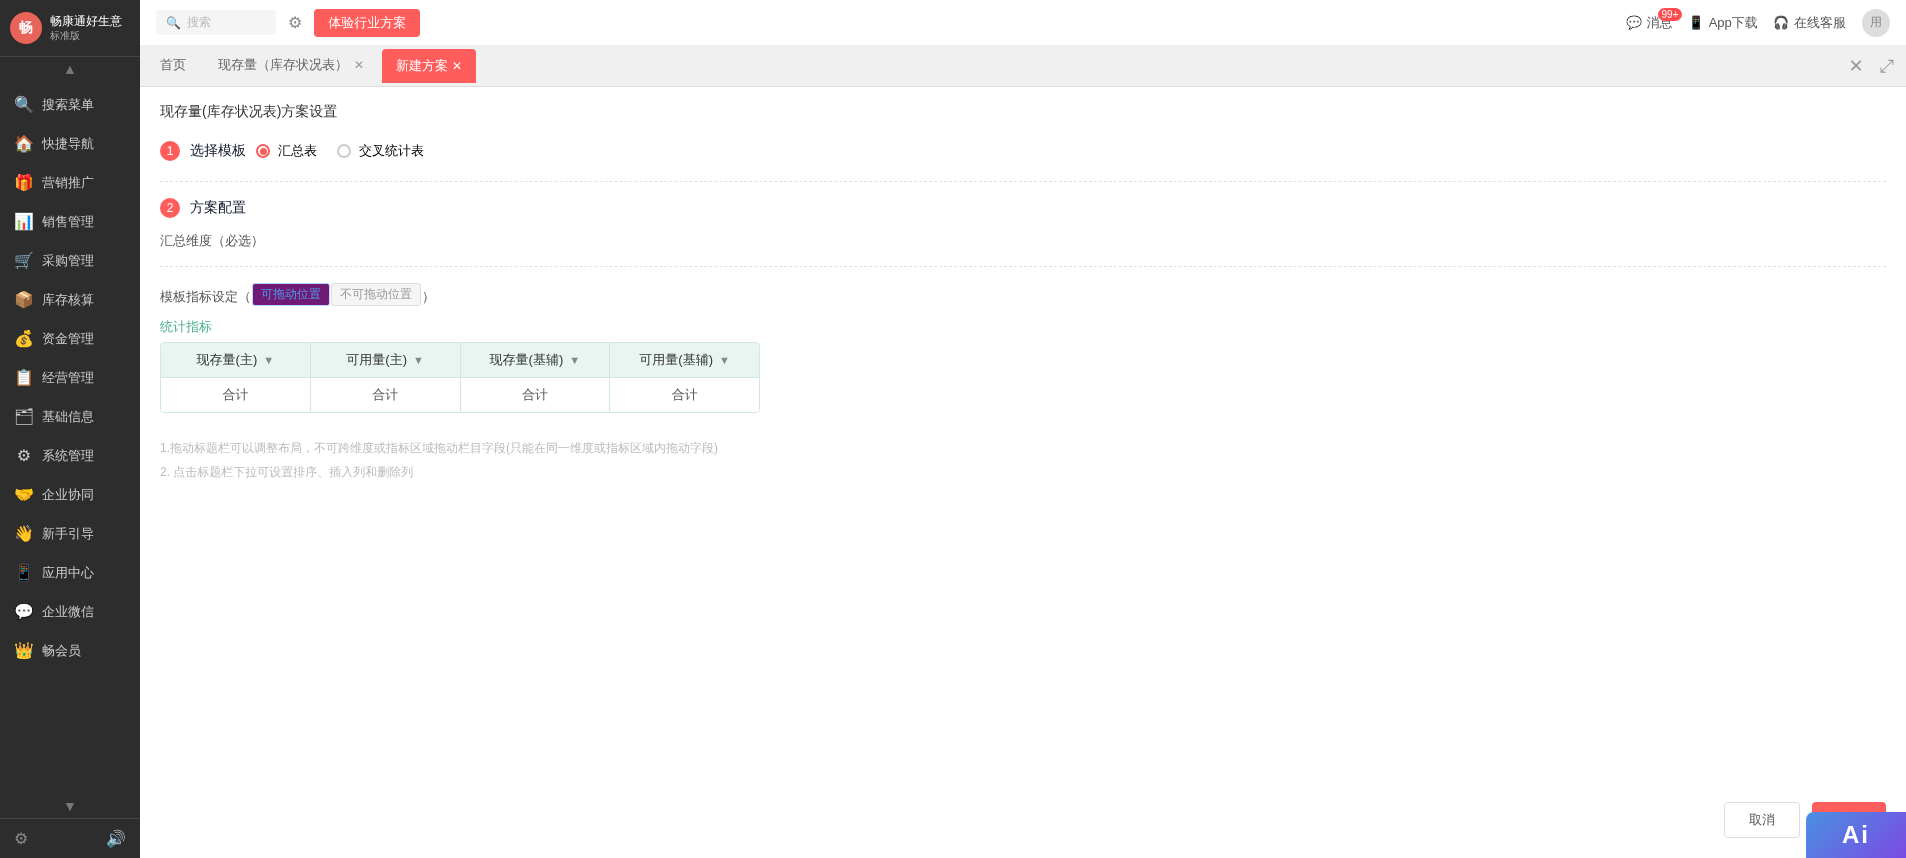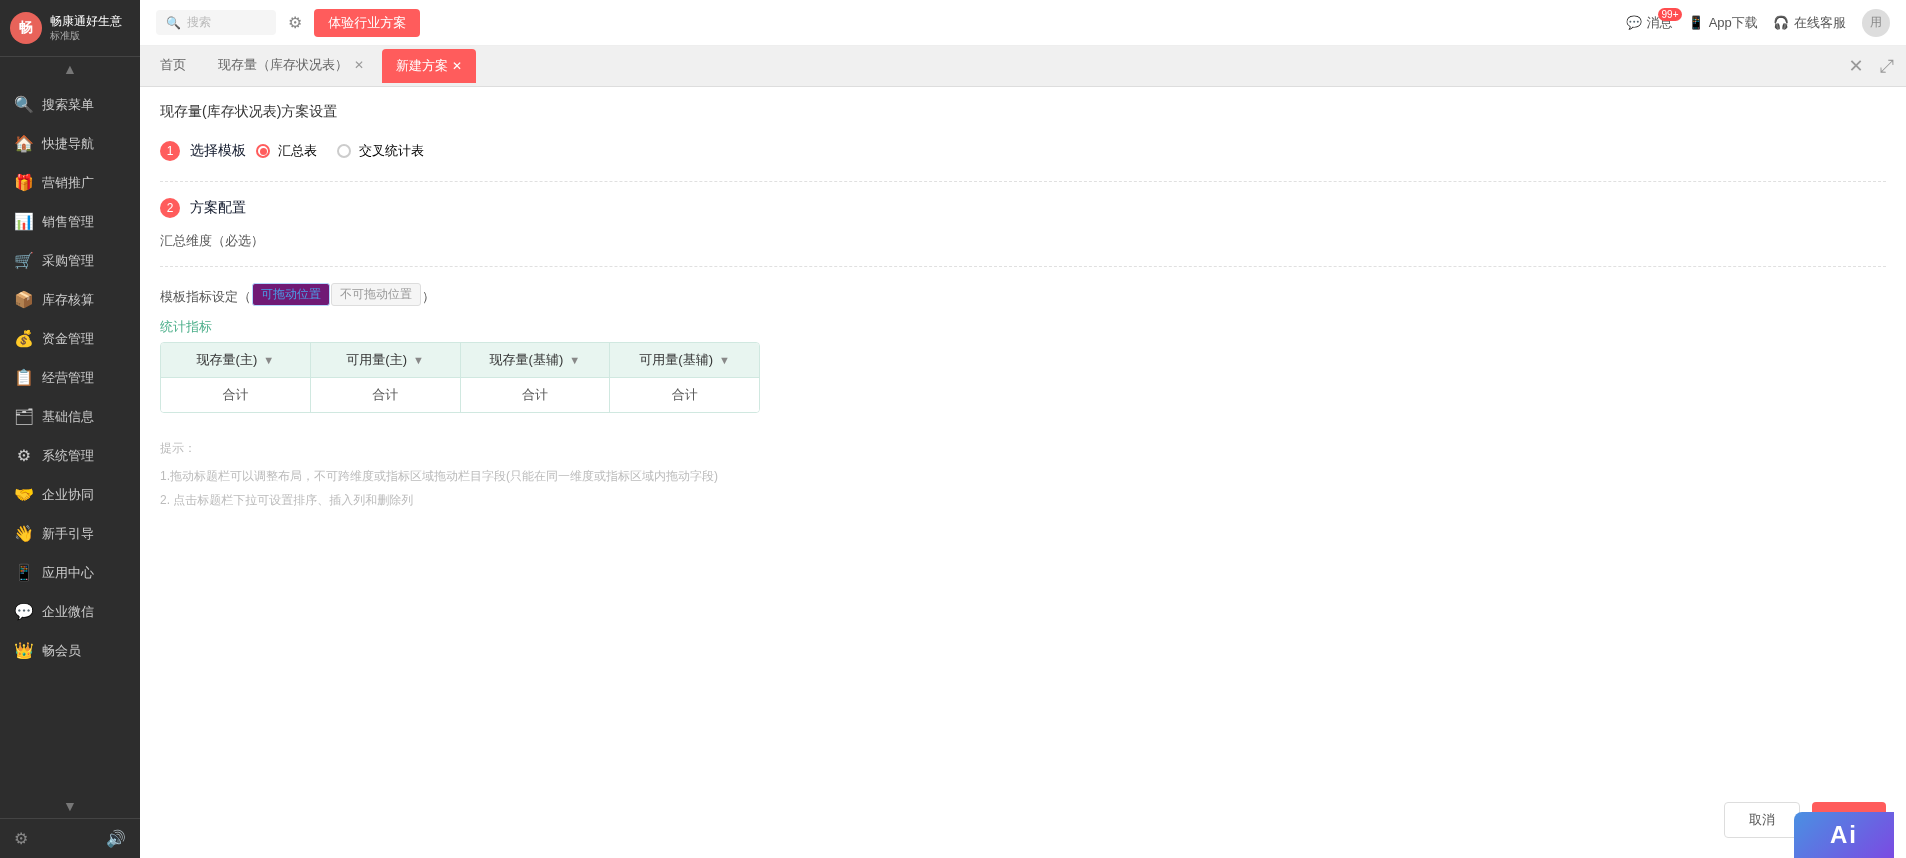--- a/index.html
+++ b/index.html
@@ -213,21 +213,21 @@
       border-radius: 4px; font-size: 13px; cursor: pointer; color: #fff;
     }
     .panel-ctrl-btn { background: none; border: none; cursor: pointer; color: #999; font-size: 16px; }
     .scroll-up, .scroll-down {
       width: 100%; text-align: center; padding: 4px;
       cursor: pointer; color: #777; font-size: 14px;
     }
 
     
     .ai-badge {
-      position: fixed; bottom: 0; right: 12px;
+      position: fixed; bottom: 0; right: 0;
       background: linear-gradient(135deg, #4a90e2, #7b4ae2);
       color: #fff; font-size: 24px; font-weight: bold;
       width: 100px; height: 46px;
       display: flex; align-items: center; justify-content: center;
       border-radius: 8px 0 0 0;
       letter-spacing: 2px;
     }
   </style>
 </head>
 <body>
@@ -431,21 +431,20 @@
             <div class="stats-table-row">
               <div class="stats-col-cell">合计</div>
               <div class="stats-col-cell">合计</div>
               <div class="stats-col-cell">合计</div>
               <div class="stats-col-cell">合计</div>
             </div>
           </div>
         </div>
 
         <div class="tips-section">
-          <div class="tips-title">提示：</div>
           <div>1.拖动标题栏可以调整布局，不可跨维度或指标区域拖动栏目字段(只能在同一维度或指标区域内拖动字段)</div>
           <div>2. 点击标题栏下拉可设置排序、插入列和删除列</div>
         </div>
       </div>
     </div>
 
 
     <div style="height: 60px;"></div>
   </div>
 

